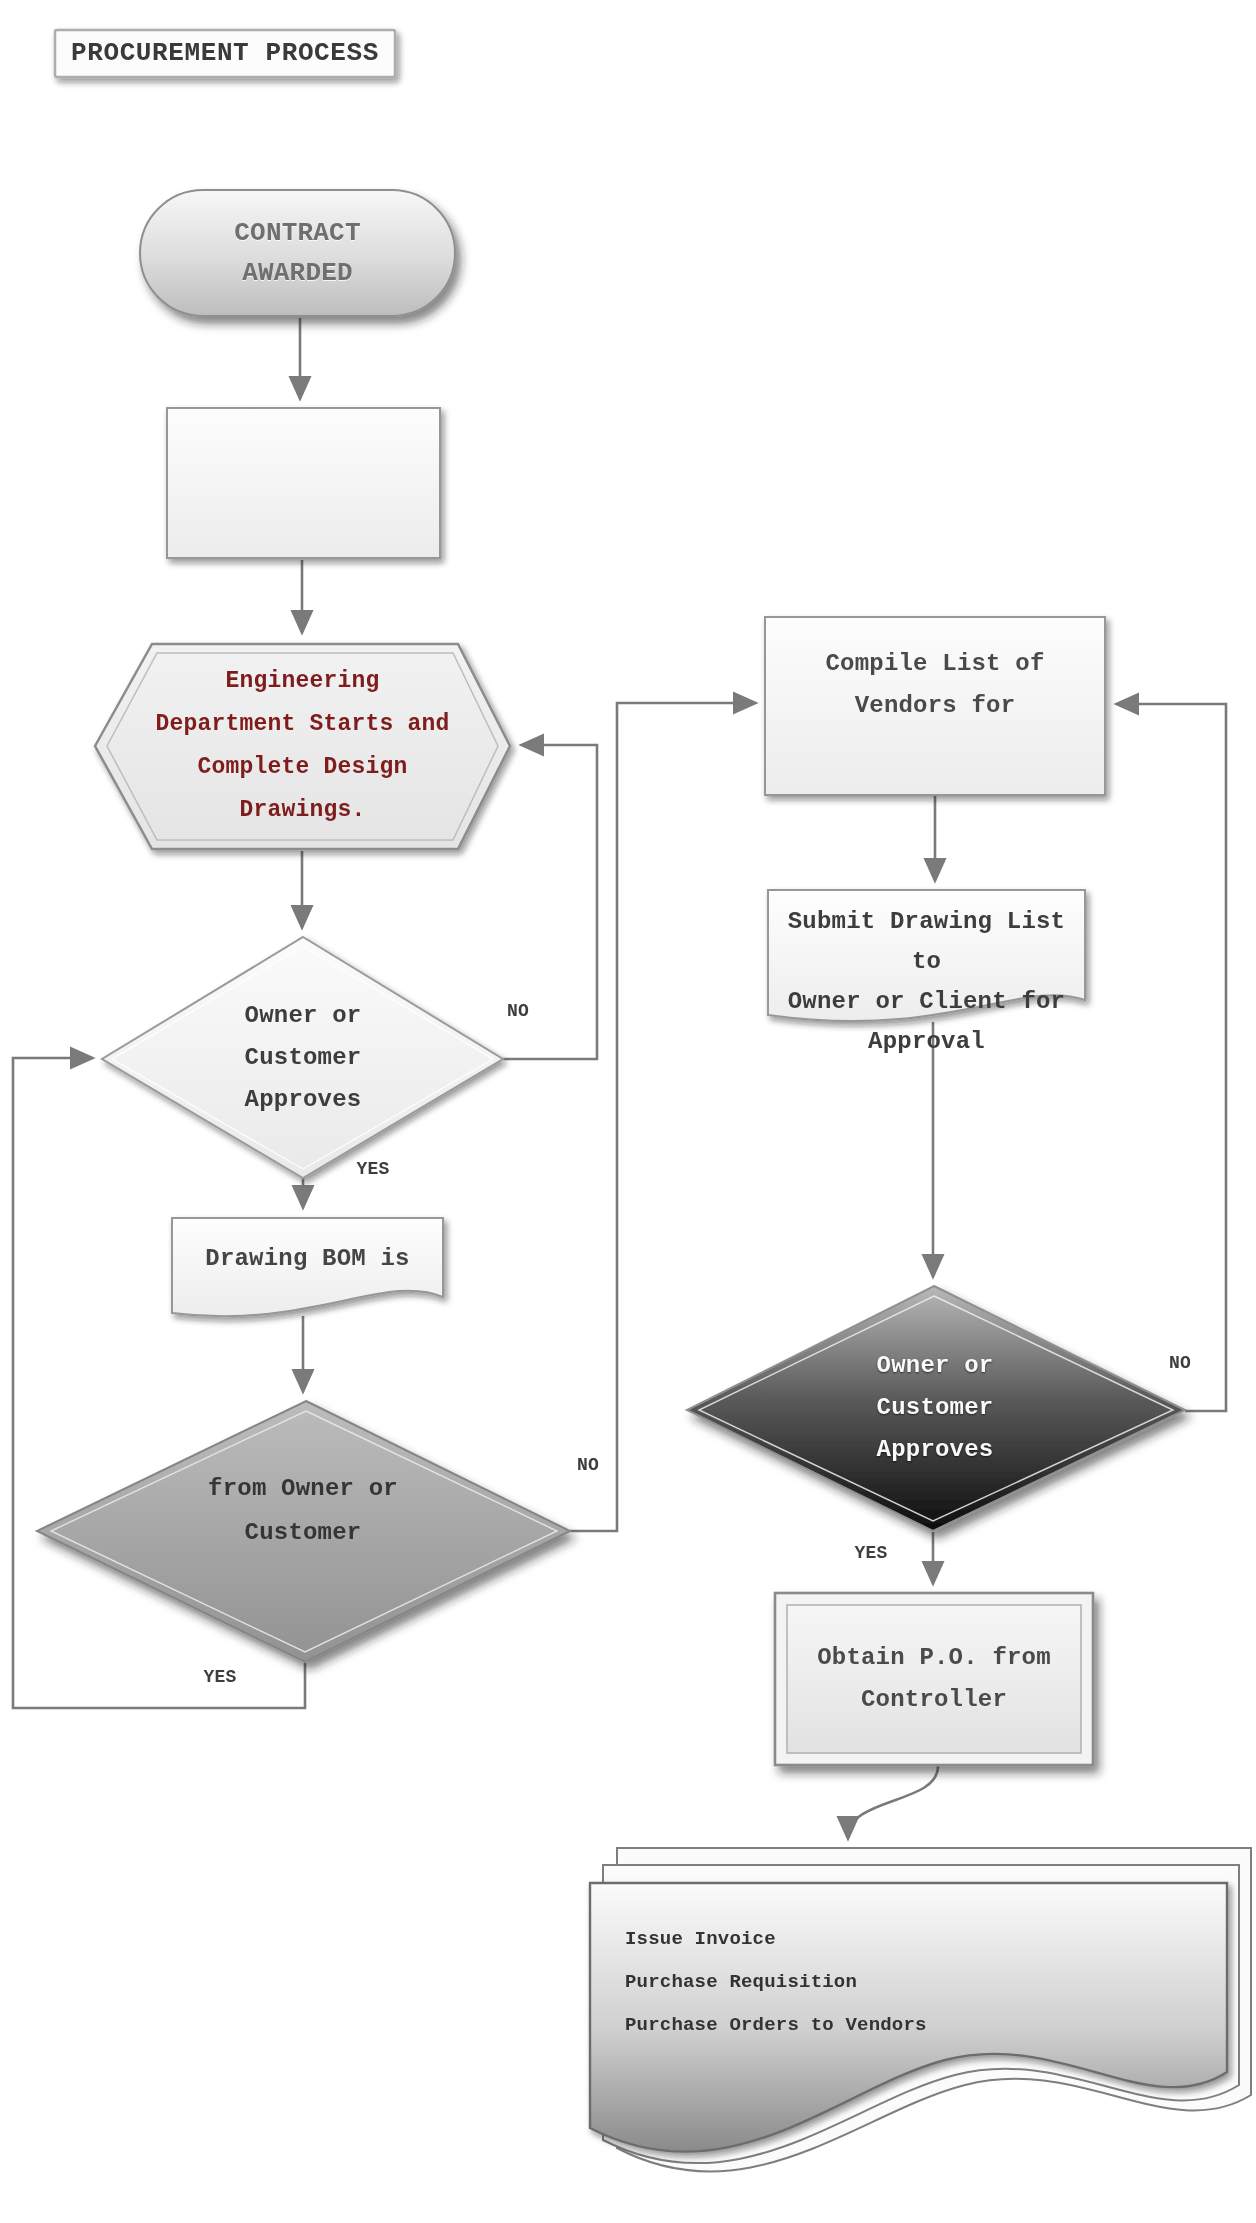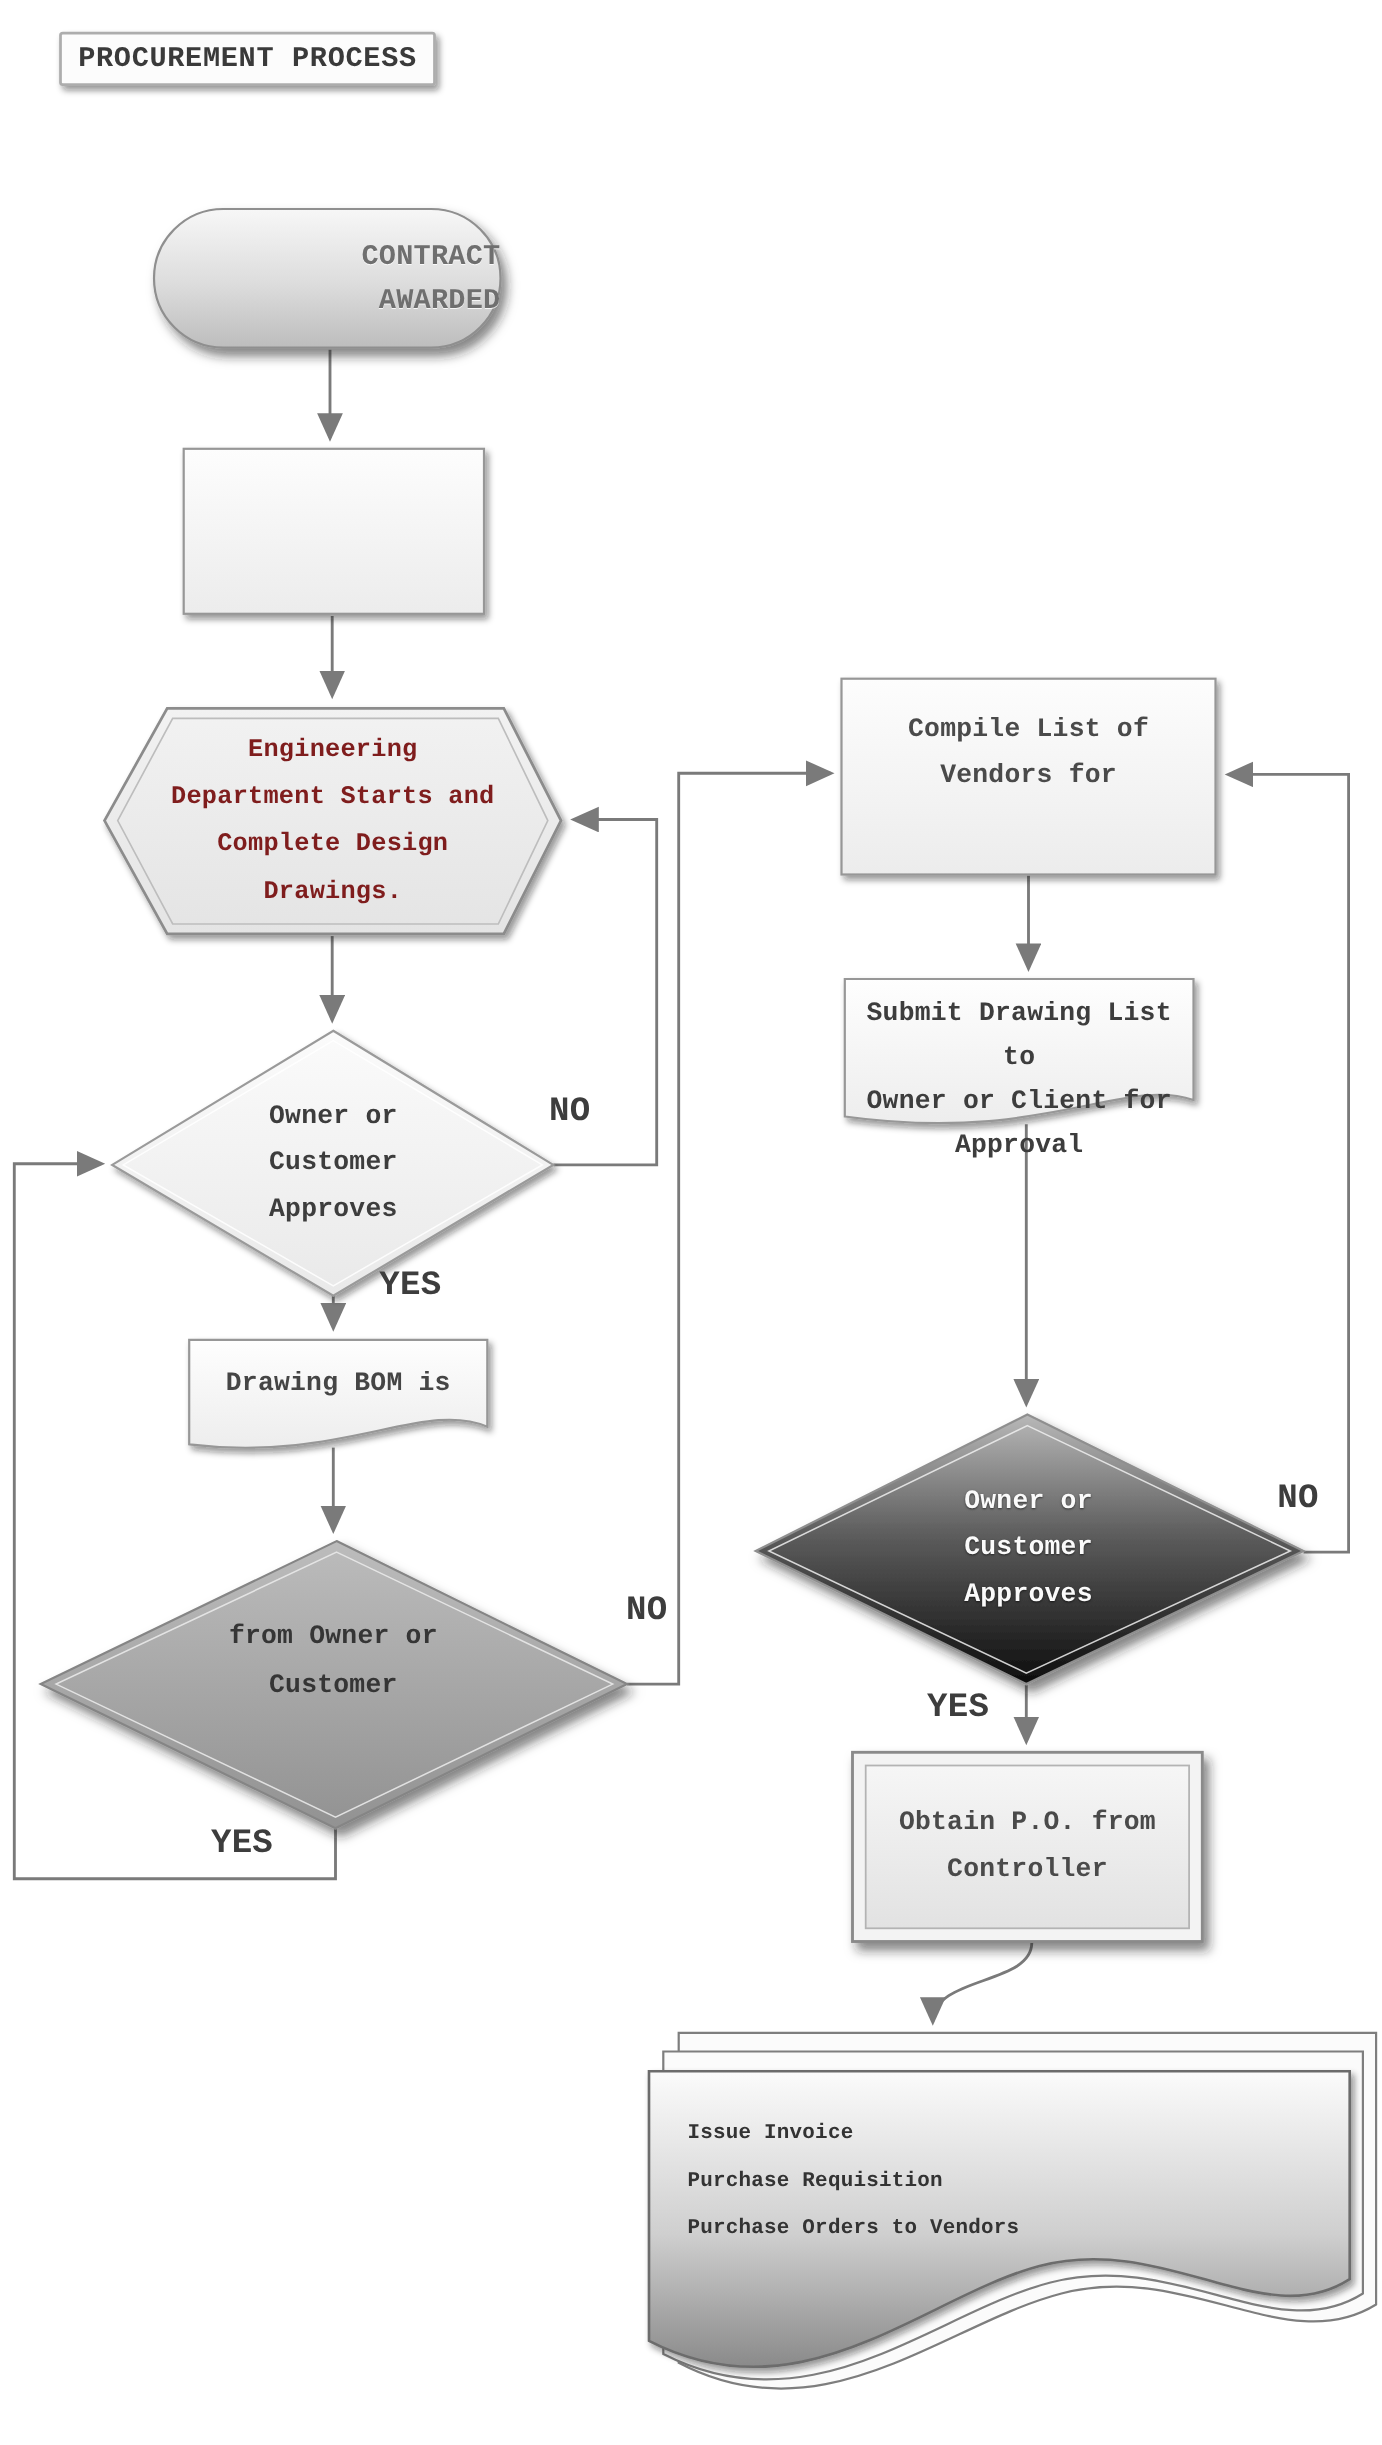--- a/index.html
+++ b/index.html
@@ -20,30 +20,30 @@
     line-height:42px;
     font-size:24px;
     letter-spacing:.2px;
   }
   .title-box{
     font-size:26px;
     line-height:46px;
     color:#3a3a3a;
     letter-spacing:.6px;
   }
-  .stadium-lbl{color:#6f6f6f;font-size:26px;line-height:40px;text-shadow:0 1px 0 rgba(255,255,255,.8);text-align:right;}
+  .stadium-lbl{color:#6f6f6f;font-size:26px;line-height:40px;text-shadow:0 1px 0 rgba(255,255,255,.8);}
   .hex-lbl{color:#7f1d1d;font-size:23px;line-height:43px;}
   .dia1-lbl{color:#3d3d3d;}
   .mar-lbl{color:#353535;line-height:44px;}
   .dark-lbl{color:#fafafa;text-shadow:0 1px 2px rgba(0,0,0,.6);}
   .doc-lbl{color:#454545;}
   .submit-lbl{color:#3d3d3d;line-height:40px;}
   .po-lbl{color:#4a4a4a;}
   .multi-lbl{color:#333333;font-size:19px;line-height:43px;text-align:left;}
-  .edge-lbl{color:#3d3d3d;font-size:31px;line-height:26px;}
+  .edge-lbl{color:#3d3d3d;font-size:18px;line-height:26px;}
 </style>
 </head>
 <body>
 
 <div class="canvas">
 
   <svg width="1256" height="2223" viewBox="0 0 1256 2223">
     <defs>
       <linearGradient id="gStadium" x1="0" y1="0" x2="0" y2="1">
         <stop offset="0" stop-color="#f7f7f7"></stop>

